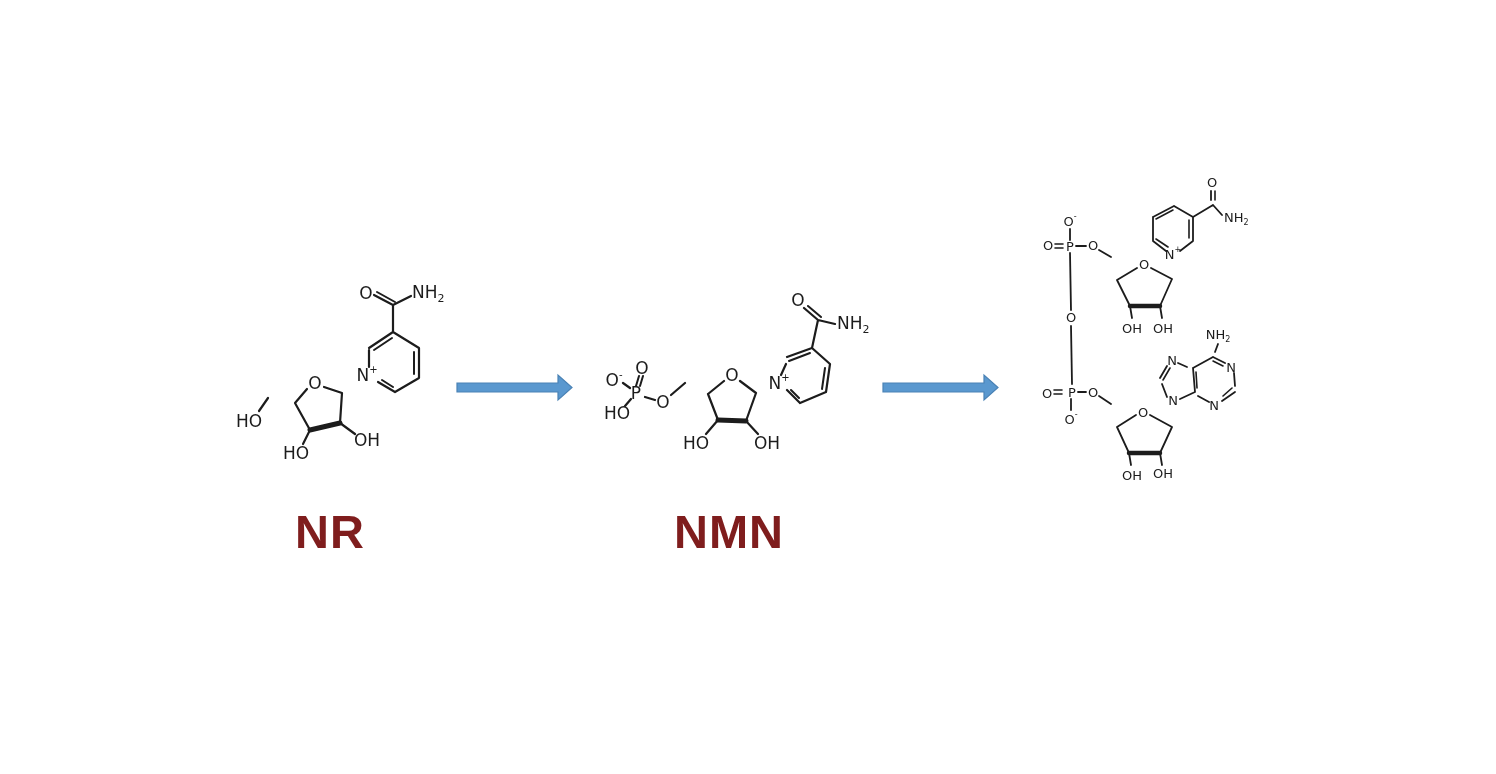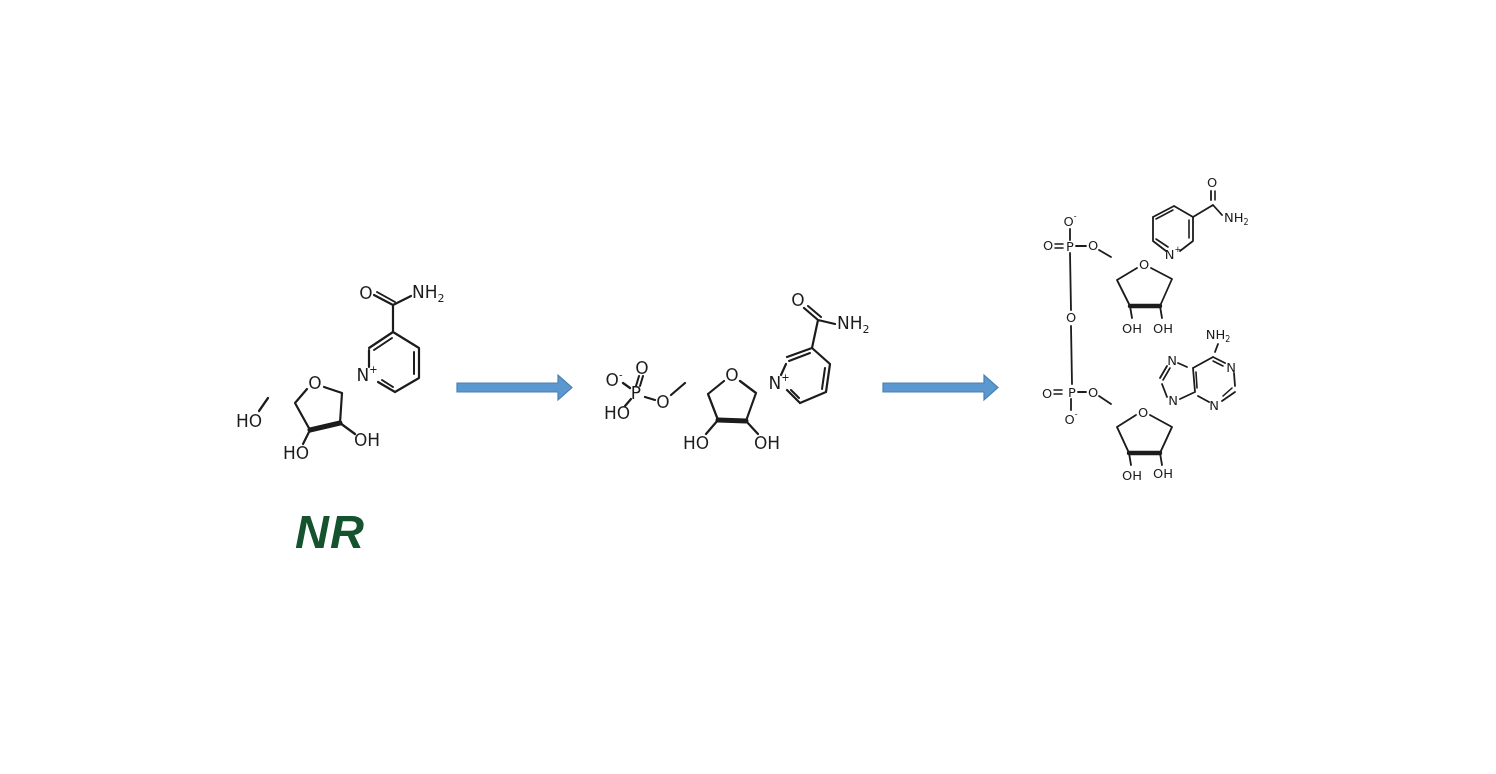--- a/index.html
+++ b/index.html
@@ -15,21 +15,21 @@
   .mol .sub{font-size:11px;}
   .mol .sup{font-size:10px;}
   svg.sm .bonds{stroke-width:1.8;}
   svg.sm .dbl{stroke-width:1.6;}
   svg.sm .thick{stroke-width:4.5;}
   svg.sm text{font-size:13px;}
   svg.sm .sub,svg.sm .sup{font-size:8px;}
   .arrow{position:absolute;}
   .arrow polygon{stroke-width:1.2;}
   .compound-label{position:absolute;transform:translateX(-50%);font-size:47px;font-weight:700;
-          color:#14532d;letter-spacing:1px;white-space:nowrap;font-style:italic;}
+          color:#7f1d1d;letter-spacing:1px;white-space:nowrap;}
   .compound-label sup{font-size:0.58em;vertical-align:super;line-height:0;}
 </style>
 </head>
 <body>
 
 <div class="canvas">
 
   <svg class="mol" style="left:220px;top:260px" width="260" height="235" viewBox="0 0 260 235">
     <g stroke="#1c1c1c">
       <path class="bonds" d="
@@ -146,14 +146,17 @@
       <text x="157" y="207" text-anchor="middle">N</text>
       <text x="216" y="214" text-anchor="middle">N</text>
       <text x="199" y="252" text-anchor="middle">N</text>
       <text x="203" y="181" text-anchor="middle"><tspan>NH</tspan><tspan class="sub" dy="3">2</tspan></text>
     </g>
   </svg>
 
   <div class="compound-label" style="left:330px;top:504px">
     <span>NR</span>
   </div>
+  <div class="compound-label" style="left:729px;top:504px">
+    <span>NMN</span>
+  </div>
 
 </div>
 
 </body></html>

